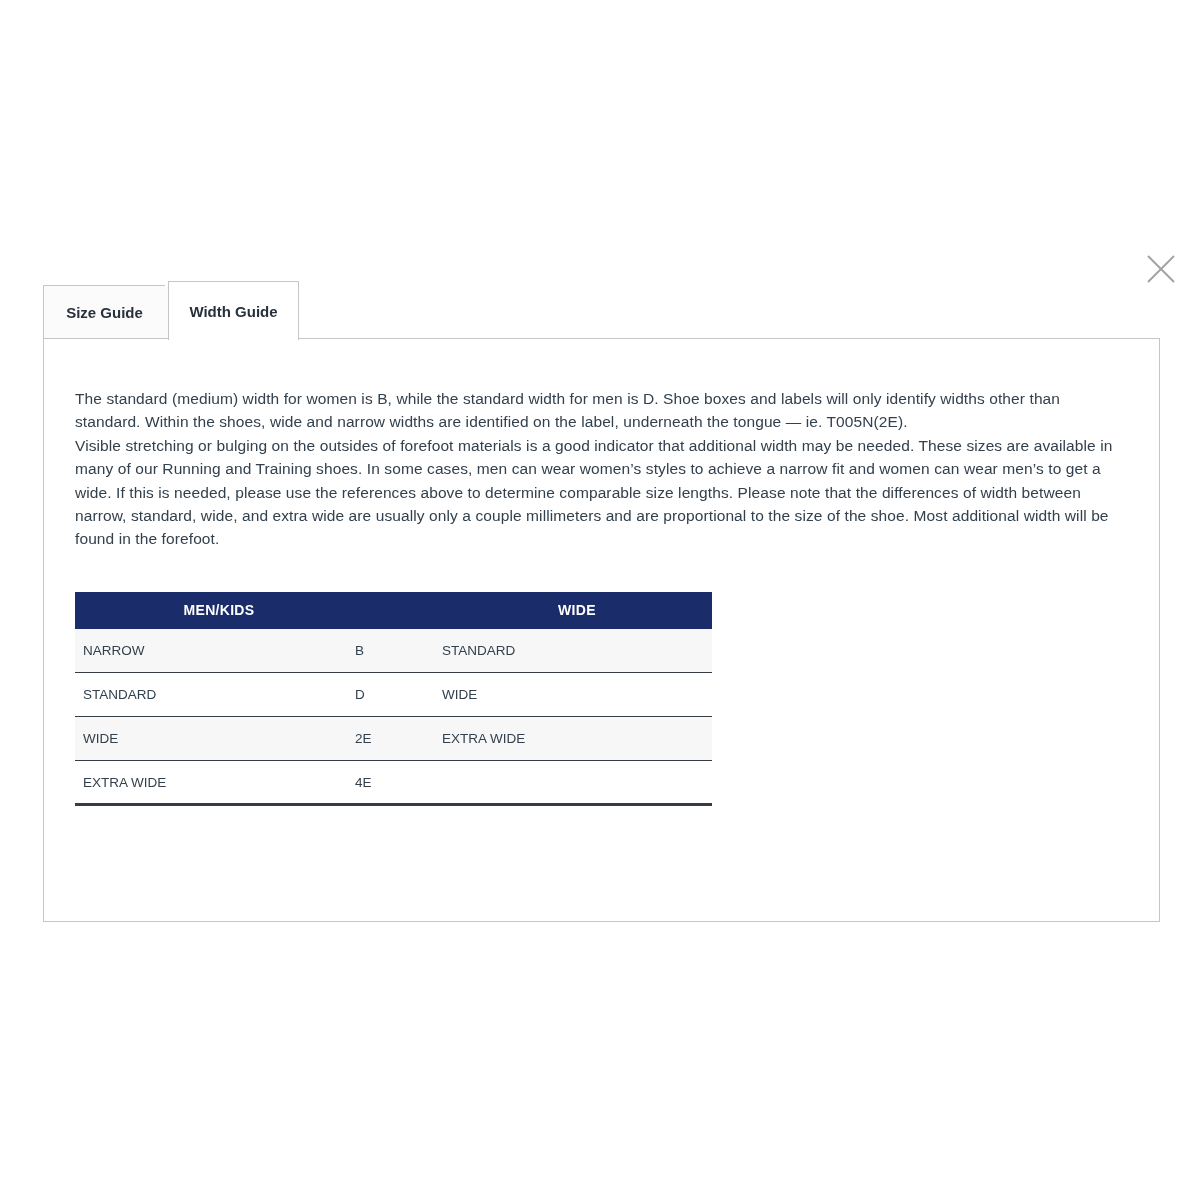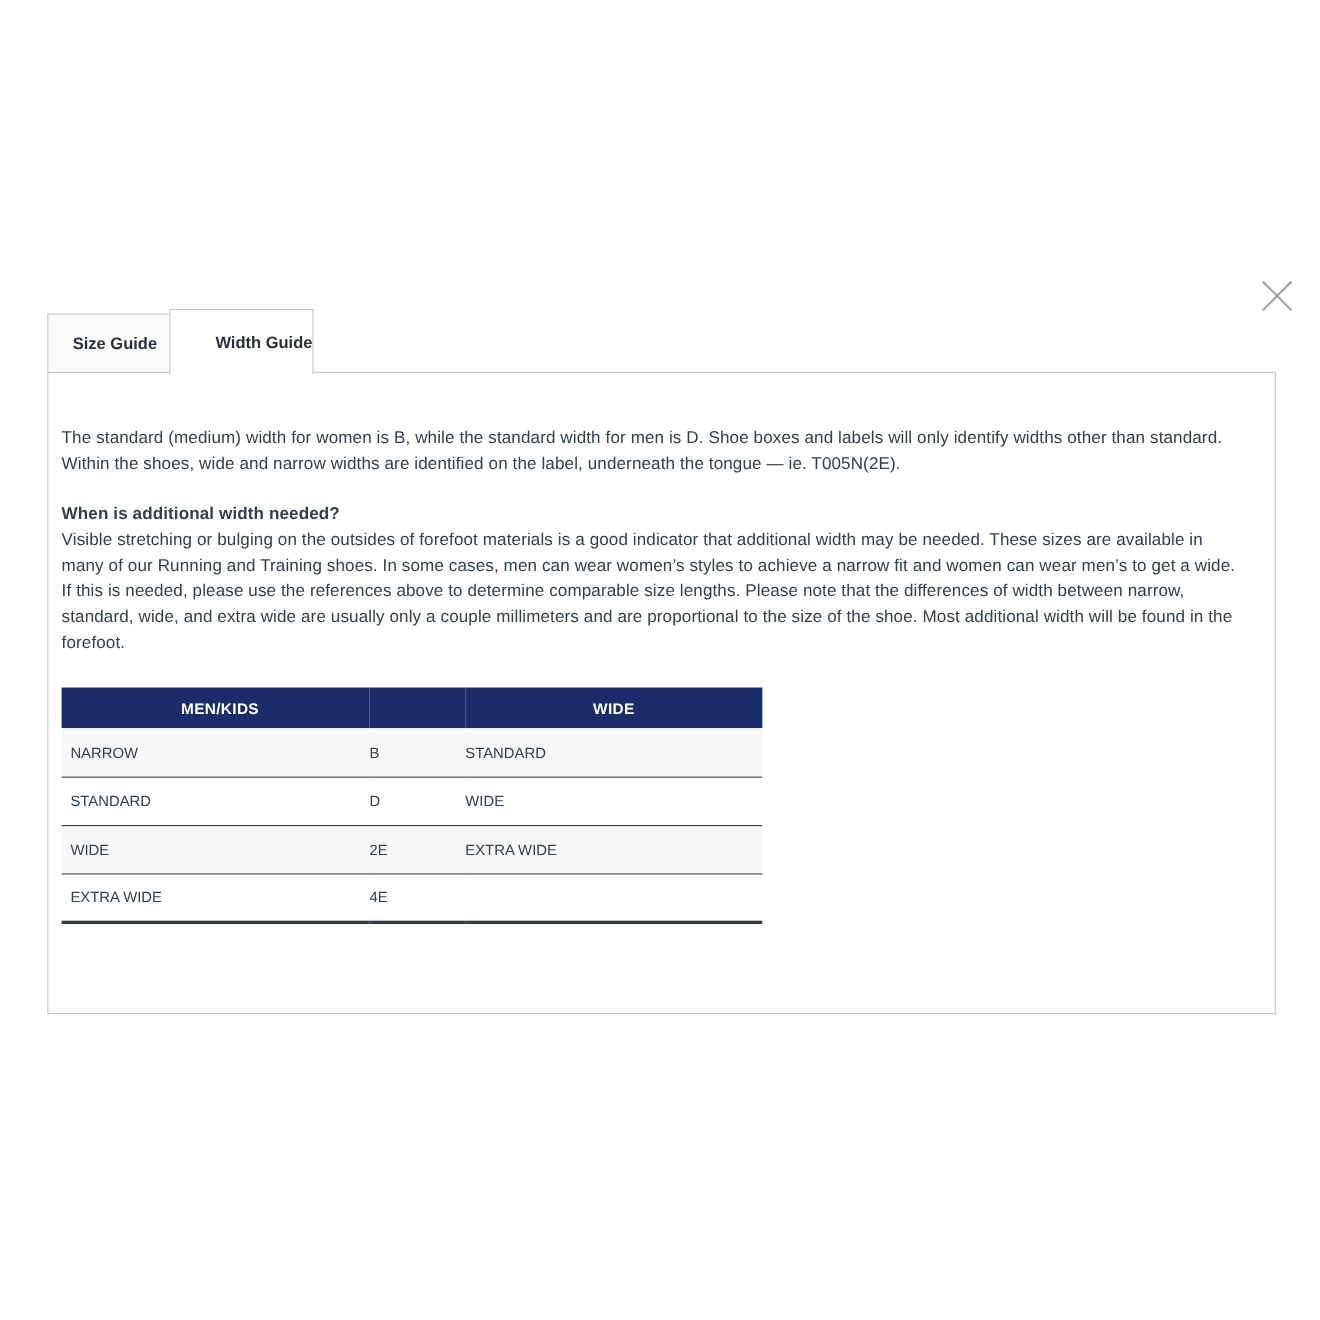--- a/index.html
+++ b/index.html
@@ -23,33 +23,33 @@
 
   
   .tab{position:absolute;display:flex;align-items:center;justify-content:center;
     font-size:15px;font-weight:700;color:#28303c;cursor:pointer;}
   .tab-inactive{left:43px;top:285px;width:122px;height:53px;
     background:var(--c-tab-inactive);
     border:1px solid var(--c-border);border-right:none;border-bottom:none;z-index:1;}
   .tab-inactive .edge{position:absolute;top:0;right:-7px;width:18px;height:100%;
     background:var(--c-tab-inactive);border-right:1px solid var(--c-border);
     transform:skewX(14deg);transform-origin:top left;z-index:-0;}
-  .tab-active{left:154px;top:281px;width:131px;height:59px;background:#ffffff;
-    border:1px solid var(--c-border);border-bottom:none;z-index:3;justify-content:flex-end;}
+  .tab-active{left:168px;top:281px;width:131px;height:59px;background:#ffffff;
+    border:1px solid var(--c-border);border-bottom:none;z-index:3;}
 
   
   .panel{position:absolute;left:43px;top:338px;width:1117px;height:584px;
     background:#ffffff;border:1px solid var(--c-border);z-index:2;
-    padding:48px 30px 0 12px;}
+    padding:48px 30px 0 31px;}
   .panel p{font-size:15.5px;line-height:23.4px;letter-spacing:.1px;}
   .para-gap{margin-top:22px;}
   .heading{font-weight:700;}
 
   
-  .width-table{width:637px;margin-top:29px;border-collapse:collapse;
+  .width-table{width:637px;margin-top:41px;border-collapse:collapse;
     border-bottom:3px solid var(--c-dark-line);}
   .width-table th{height:37px;background:var(--c-header-bg);color:#ffffff;
     font-size:14px;font-weight:700;text-align:center;letter-spacing:.3px;}
   .width-table td{height:44px;font-size:13.5px;color:var(--c-text);
     border-top:1px solid var(--c-dark-line);text-align:left;vertical-align:middle;}
   .width-table tr.body-row:first-of-type td{border-top:none;}
   .width-table .col-men{width:280px;padding-left:8px;}
   .width-table .col-size{width:87px;}
   .width-table .col-women{width:270px;}
   .width-table tbody tr:nth-child(odd){background:var(--c-row-alt);}
@@ -73,21 +73,20 @@
   </div>
 
   <div class="tab tab-active">
     <span>Width Guide</span>
   </div>
 
   <div class="panel">
 
     <p>The standard (medium) width for women is B, while the standard width for men is D. Shoe boxes and labels will only identify widths other than standard. Within the shoes, wide and narrow widths are identified on the label, underneath the tongue — ie. T005N(2E).</p>
 
-    <p class="heading para-gap">When is additional width needed?</p>
 
     <p>Visible stretching or bulging on the outsides of forefoot materials is a good indicator that additional width may be needed. These sizes are available in many of our Running and Training shoes. In some cases, men can wear women’s styles to achieve a narrow fit and women can wear men’s to get a wide. If this is needed, please use the references above to determine comparable size lengths. Please note that the differences of width between narrow, standard, wide, and extra wide are usually only a couple millimeters and are proportional to the size of the shoe. Most additional width will be found in the forefoot.</p>
 
     <table class="width-table">
       <thead>
         <tr>
           <th class="col-men">MEN/KIDS</th>
           <th class="col-size"></th>
           <th class="col-women">WIDE</th>
         </tr>

